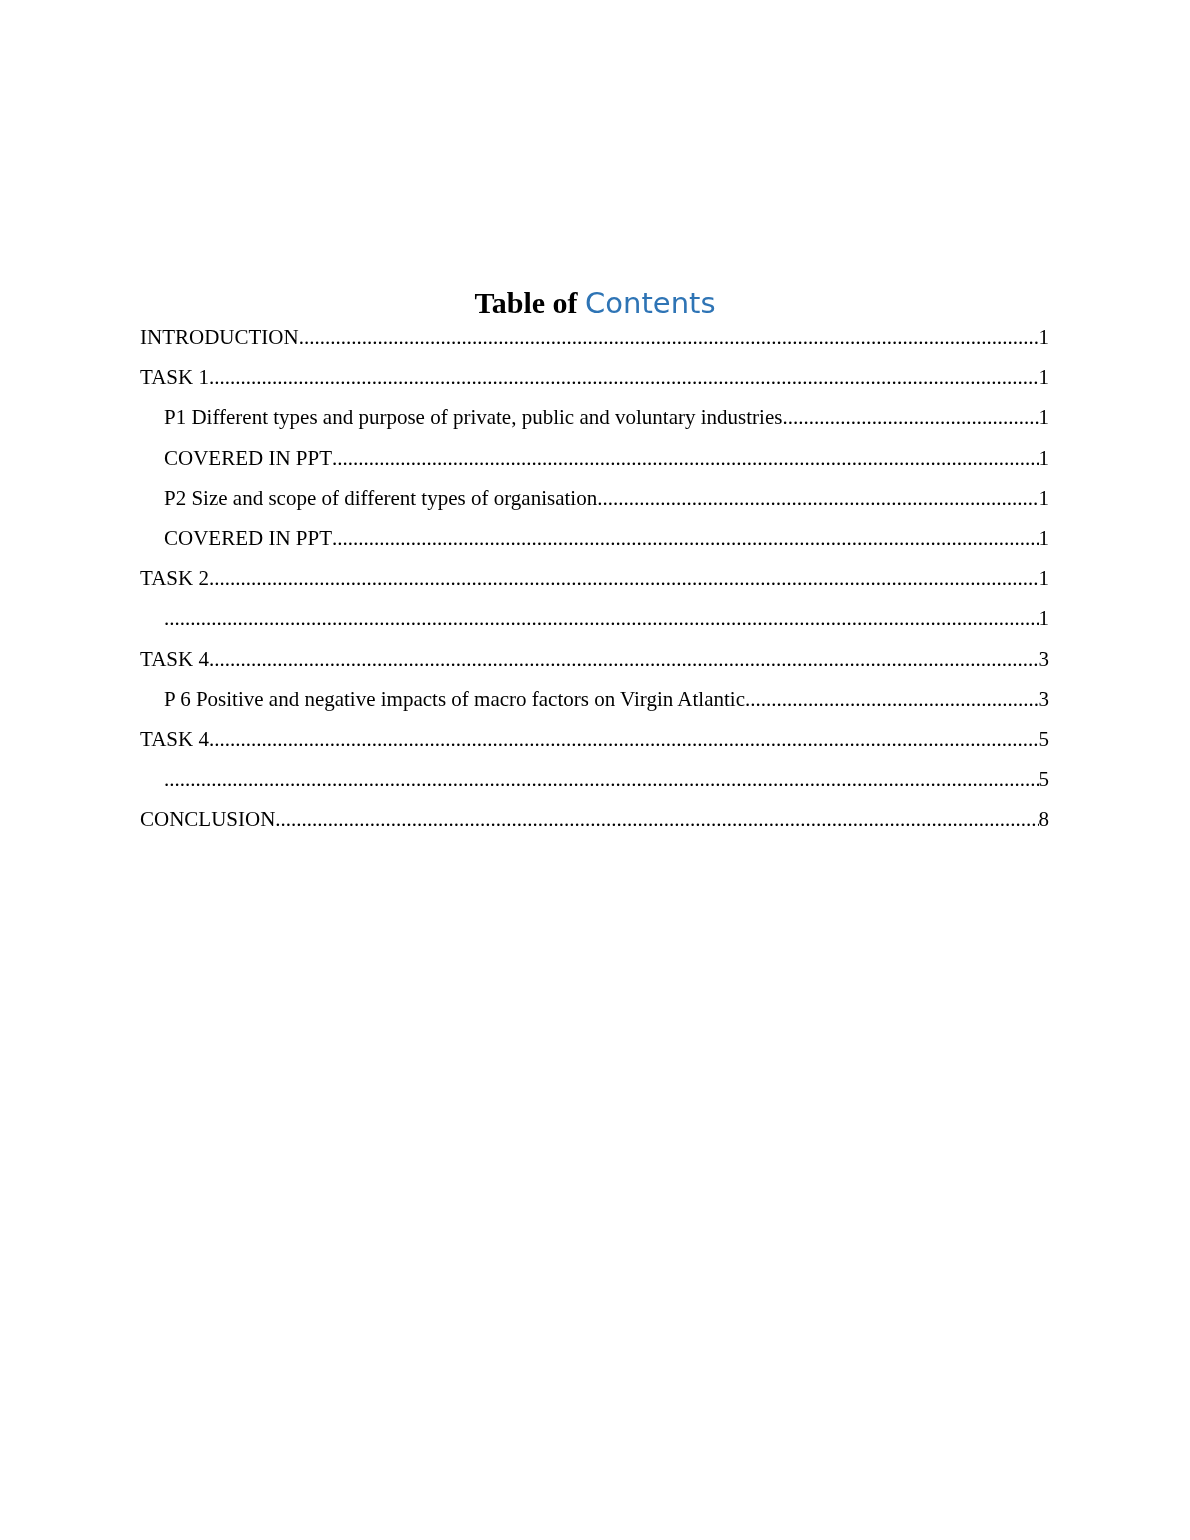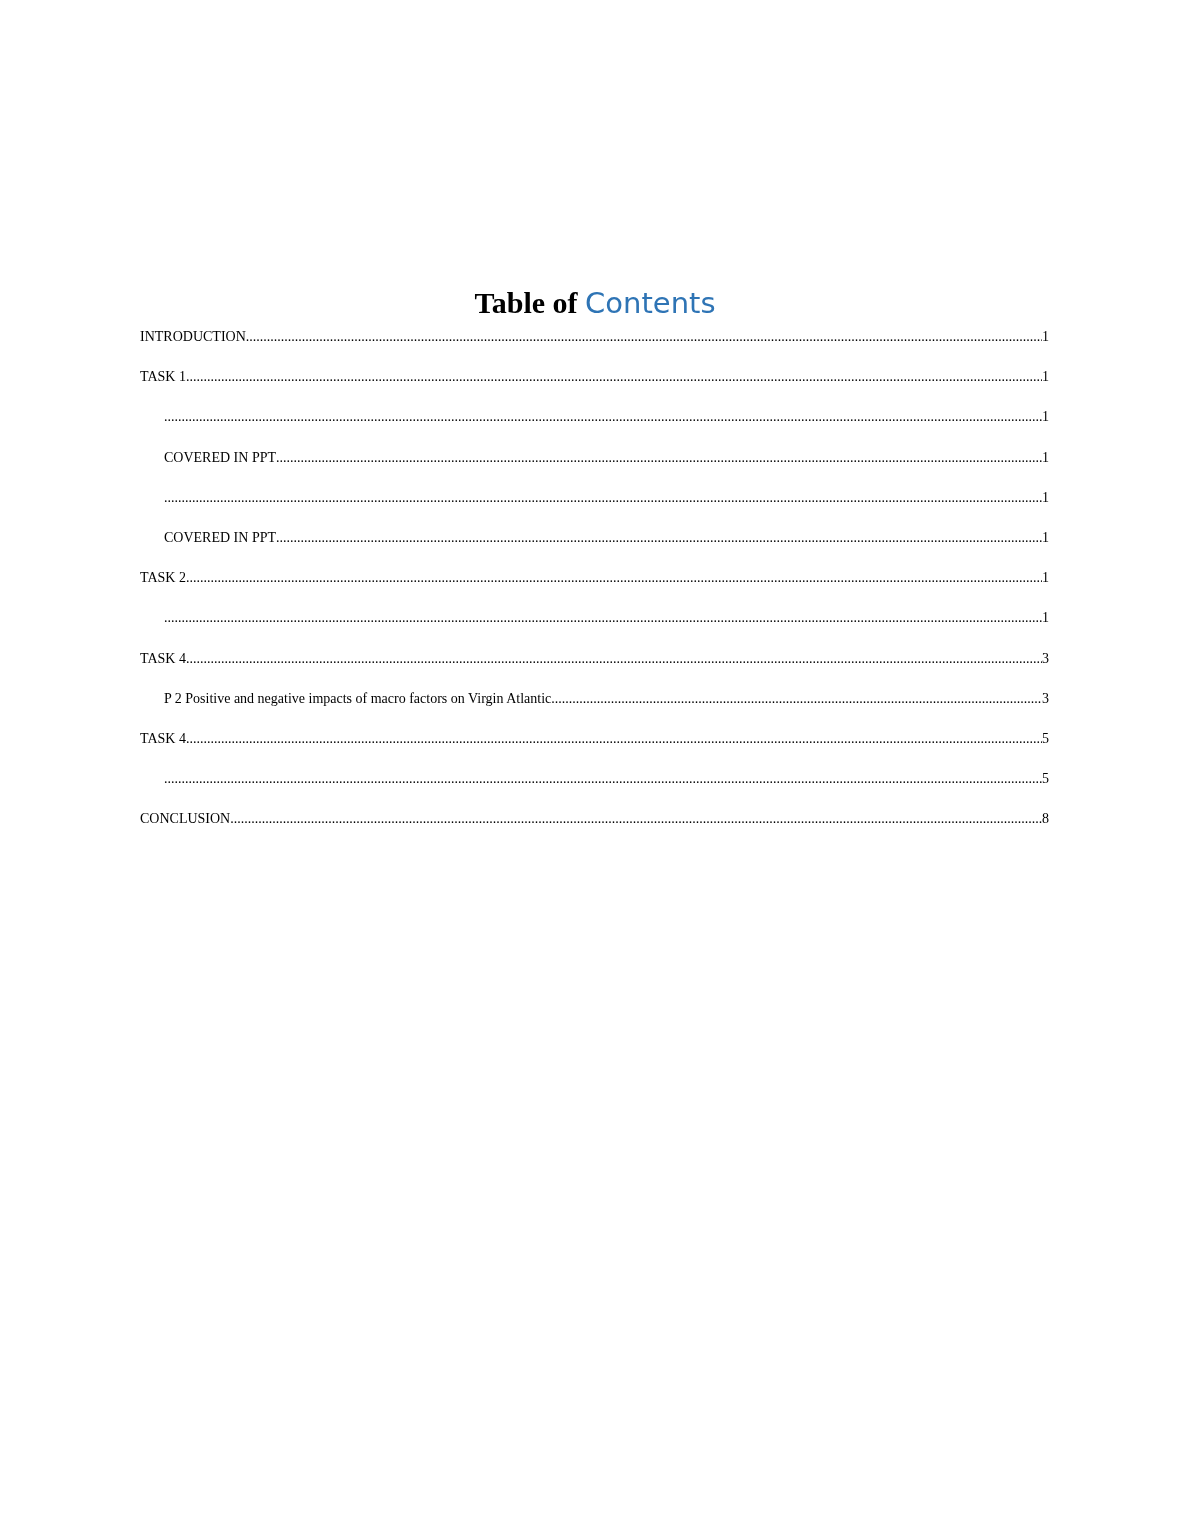--- a/index.html
+++ b/index.html
@@ -7,21 +7,21 @@
     .page { position: absolute; left: 0; top: 0; width: 1190px; height: 1540px; background: #fff; }
     .toc-title {
       position: absolute; left: 0; width: 1190px; top: 284px;
       text-align: center; font-size: 30px; line-height: 38px; color: #000;
     }
     .toc-title .t1 { font-family: "Liberation Serif", serif; font-weight: bold; }
     .toc-title .t2 { font-family: "DejaVu Sans", sans-serif; color: #2e74b5; font-weight: normal; font-size: 29px; }
     .toc-list { position: absolute; left: 140px; top: 321px; width: 909px; }
     .toc-entry {
       display: flex; align-items: baseline; height: 40.2px;
-      font-family: "Liberation Serif", serif; font-size: 14px; line-height: 32px; color: #000;
+      font-family: "Liberation Serif", serif; font-size: 21px; line-height: 32px; color: #000;
       white-space: nowrap; overflow: hidden; text-decoration: none;
     }
     .toc-entry.level2 { padding-left: 24px; }
     .toc-entry .label { flex: 0 0 auto; }
     .toc-entry .leader {
       flex: 1 1 auto; overflow: hidden; white-space: nowrap; letter-spacing: 0px;
     }
     .toc-entry .leader::after {
       content: "................................................................................................................................................................................................................................................................";
     }
@@ -41,29 +41,31 @@
       <span class="label">INTRODUCTION</span>
         <span class="leader"></span>
         <span class="page-num">1</span>
     </a>
     <a class="toc-entry level1">
       <span class="label">TASK 1</span>
         <span class="leader"></span>
         <span class="page-num">1</span>
     </a>
     <a class="toc-entry level2">
+      <span class="label">P1 Different types and purpose of private, public and voluntary industries</span>
         <span class="leader"></span>
         <span class="page-num">1</span>
     </a>
     <a class="toc-entry level2">
       <span class="label">COVERED IN PPT</span>
         <span class="leader"></span>
         <span class="page-num">1</span>
     </a>
     <a class="toc-entry level2">
+      <span class="label">P2 Size and scope of different types of organisation</span>
         <span class="leader"></span>
         <span class="page-num">1</span>
     </a>
     <a class="toc-entry level2">
       <span class="label">COVERED IN PPT</span>
         <span class="leader"></span>
         <span class="page-num">1</span>
     </a>
     <a class="toc-entry level1">
       <span class="label">TASK 2</span>
@@ -73,21 +75,21 @@
     <a class="toc-entry level2">
         <span class="leader"></span>
         <span class="page-num">1</span>
     </a>
     <a class="toc-entry level1">
       <span class="label">TASK 4</span>
         <span class="leader"></span>
         <span class="page-num">3</span>
     </a>
     <a class="toc-entry level2">
-      <span class="label">P 2 Positive and negative impacts of macro factors on Virgin Atlantic</span>
+      <span class="label">P 6 Positive and negative impacts of macro factors on Virgin Atlantic</span>
         <span class="leader"></span>
         <span class="page-num">3</span>
     </a>
     <a class="toc-entry level1">
       <span class="label">TASK 4</span>
         <span class="leader"></span>
         <span class="page-num">5</span>
     </a>
     <a class="toc-entry level2">
         <span class="leader"></span>

